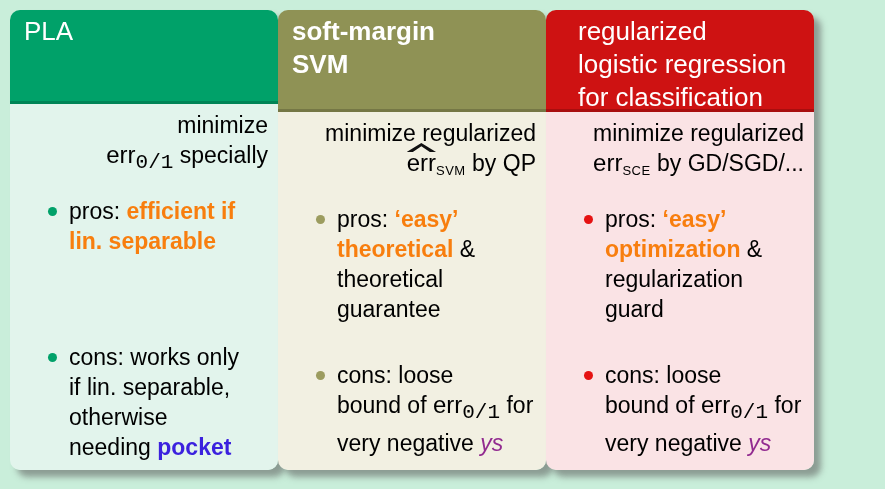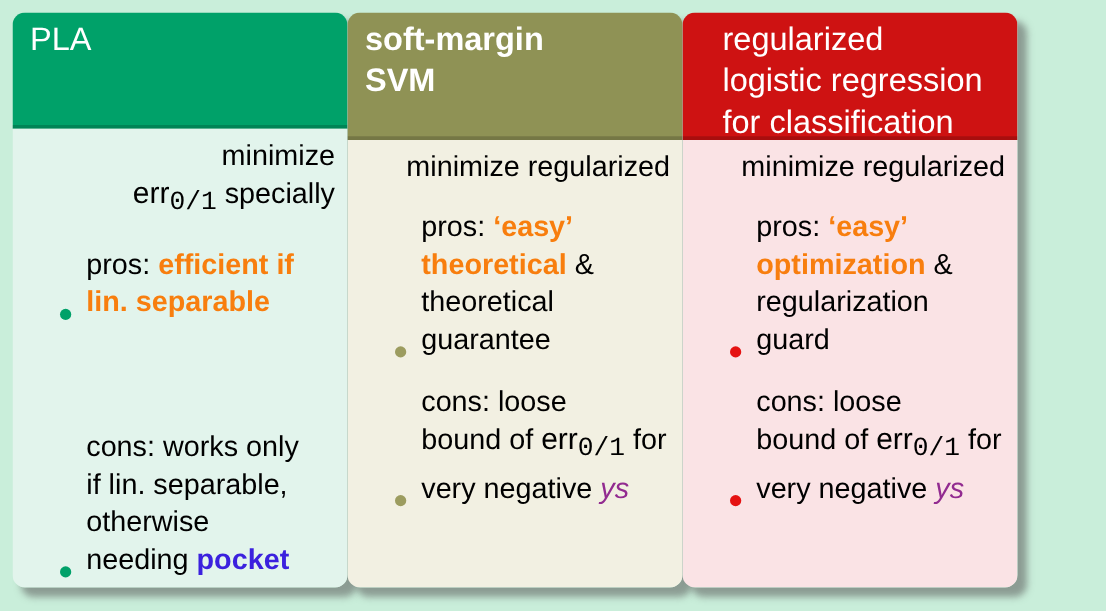--- a/index.html
+++ b/index.html
@@ -71,23 +71,23 @@
     font-size: 21px;
     vertical-align: -5px;
   }
   .sub-caps {
     font-family: "Liberation Sans", "DejaVu Sans", sans-serif;
     font-size: 13px;
     vertical-align: -4px;
     letter-spacing: 0.5px;
   }
 
-  .bullet { display: flex; margin-top: 18px; align-items: flex-end; }
+  .bullet { display: flex; margin-top: 18px; }
   .gap-cons { margin-top: 86px; }
-  .gap-cons-sm { margin-top: 20px; }
+  .gap-cons-sm { margin-top: 36px; }
 
   .dot {
     flex: none;
     width: 9px; height: 9px;
     border-radius: 50%;
     margin: 11px 12px 0 26px;
   }
   .card1 .dot { background: var(--card1_bullet); }
   .card2 .dot { background: var(--card2_bullet); }
   .card3 .dot { background: var(--card3_bullet); }
@@ -126,20 +126,23 @@
       </div>
     </div>
   </div>
 
   <div class="card card2">
     <div class="card-header">soft-margin
 SVM</div>
     <div class="card-body">
       <div class="intro">
         <div class="intro-line">minimize regularized</div>
+        <div class="intro-line"><span class="err errhat"><i class="hat"></i><span>err</span></span><span class="sub-caps">SVM</span>
+          <span>by QP</span>
+        </div>
       </div>
       <div class="bullet">
         <span class="dot"></span>
         <div class="bullet-text"><span>pros: </span><span class="hl-orange">‘easy’
 theoretical</span><span> &amp;
 theoretical
 guarantee</span></div>
       </div>
       <div class="bullet gap-cons-sm">
         <span class="dot"></span>
@@ -150,20 +153,23 @@
     </div>
   </div>
 
   <div class="card card3">
     <div class="card-header">regularized
 logistic regression
 for classification</div>
     <div class="card-body">
       <div class="intro">
         <div class="intro-line">minimize regularized</div>
+        <div class="intro-line"><span class="err">err</span><span class="sub-caps">SCE</span>
+          <span>by GD/SGD/...</span>
+        </div>
       </div>
       <div class="bullet">
         <span class="dot"></span>
         <div class="bullet-text"><span>pros: </span><span class="hl-orange">‘easy’
 optimization</span><span> &amp;
 regularization
 guard</span></div>
       </div>
       <div class="bullet gap-cons-sm">
         <span class="dot"></span>

